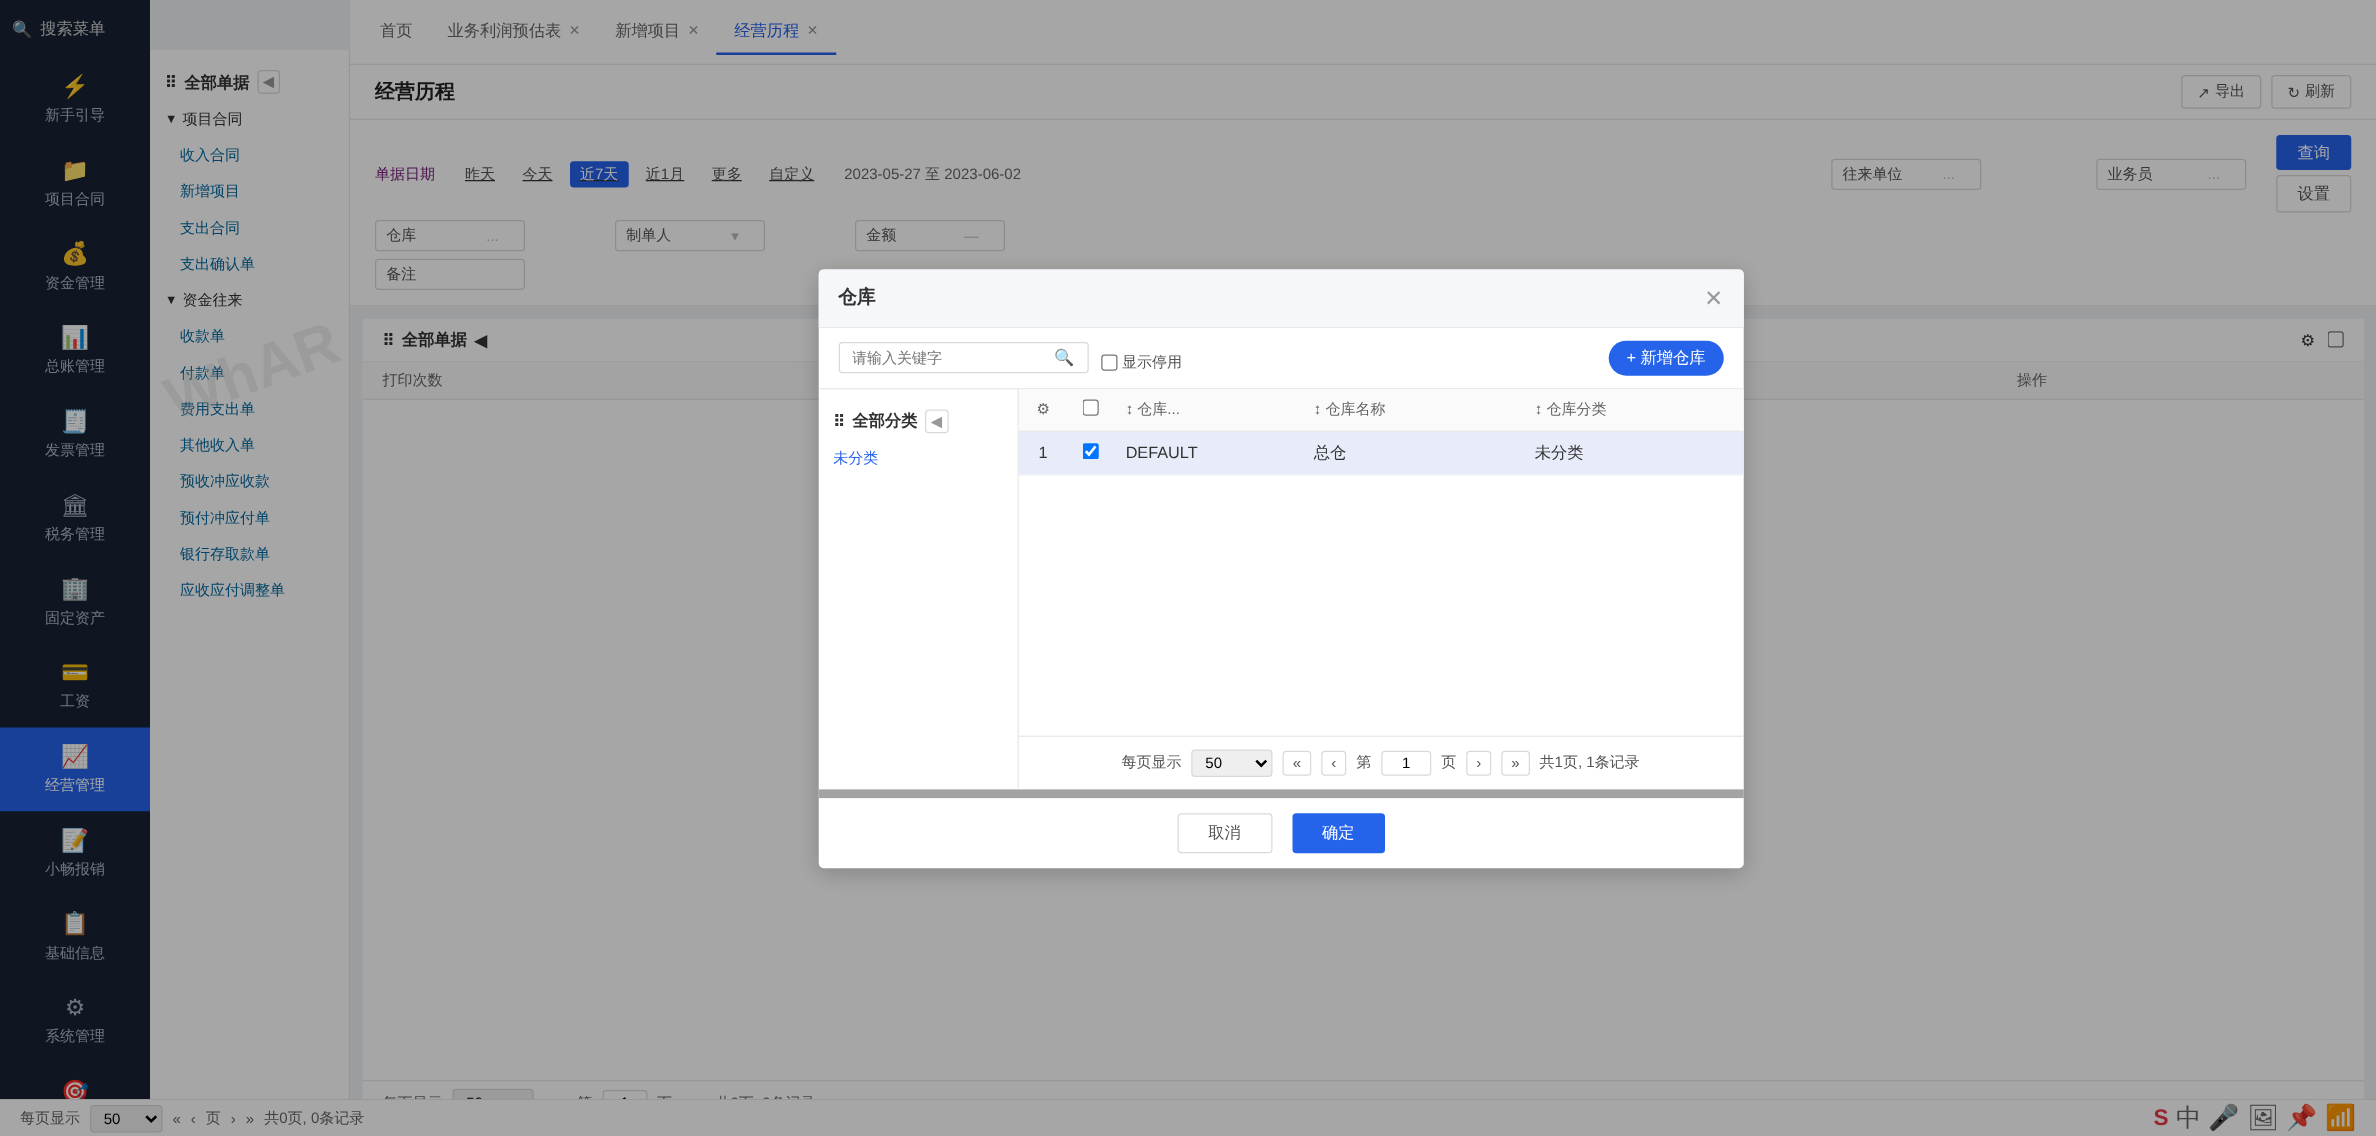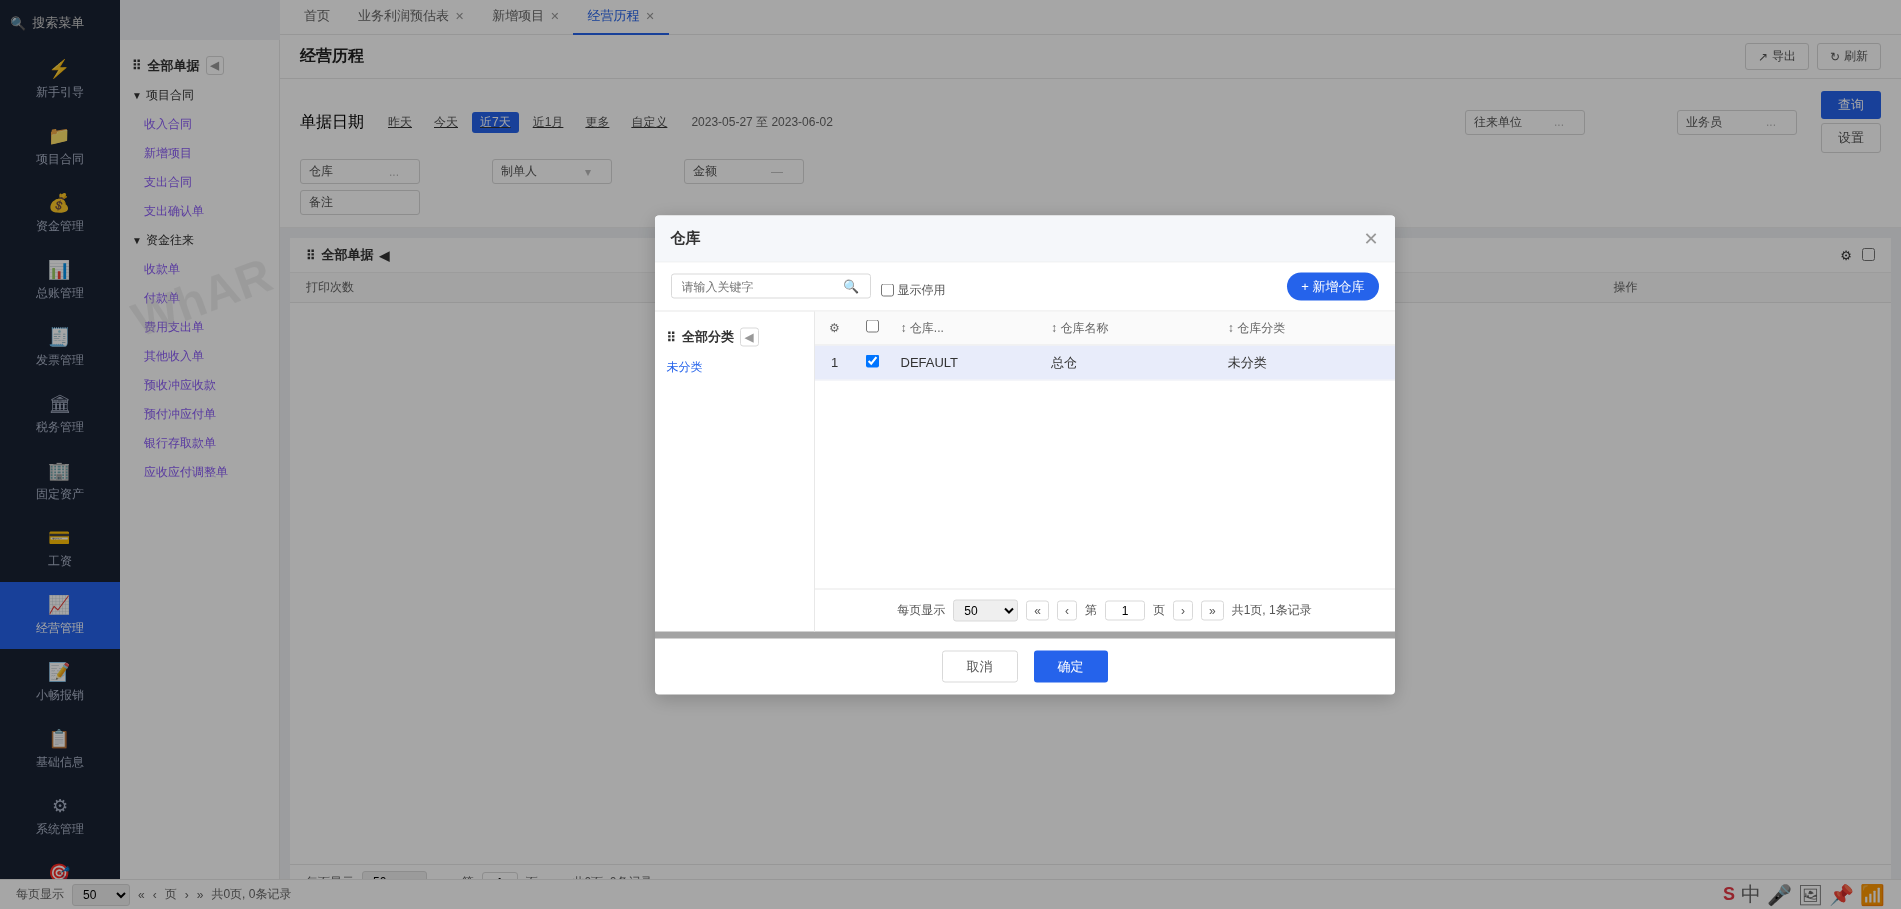--- a/index.html
+++ b/index.html
@@ -12,35 +12,35 @@
     .sidebar-search {
       padding: 14px 10px; display: flex; align-items: center; gap: 6px; color: #ccc; font-size: 13px; cursor: pointer;
     }
     .sidebar-item {
       padding: 12px 10px; display: flex; flex-direction: column; align-items: center; gap: 4px; font-size: 12px; cursor: pointer; color: #aab4c8;
     }
     .sidebar-item.active { background: #2563eb; color: #fff; }
     .sidebar-icon { font-size: 18px; }
 
     
-    .tabs { background: #fff; border-bottom: 1px solid #e8e8e8; display: flex; align-items: center; padding: 0 10px; height: 35px; }
+    .tabs { background: #fff; border-bottom: 1px solid #e8e8e8; display: flex; align-items: center; padding: 0 10px; height: 52px; }
     .tab { padding: 8px 14px; font-size: 13px; cursor: pointer; color: #666; border-bottom: 2px solid transparent; display: flex; align-items: center; gap: 6px; }
     .tab.active { color: #2563eb; border-bottom: 2px solid #2563eb; }
     .tab-close { font-size: 11px; color: #999; cursor: pointer; }
 
     
     .page-header { background: #fff; padding: 8px 20px; display: flex; align-items: center; justify-content: space-between; border-bottom: 1px solid #e8e8e8; }
     .page-title { font-size: 16px; font-weight: bold; color: #222; }
     .header-actions { display: flex; gap: 8px; }
     .btn-export, .btn-refresh { border: 1px solid #d9d9d9; background: #fff; color: #555; padding: 4px 12px; border-radius: 3px; cursor: pointer; font-size: 12px; display: flex; align-items: center; gap: 4px; }
 
     
     .filter-area { background: #fff; padding: 12px 20px; border-bottom: 1px solid #f0f0f0; }
     .filter-row { display: flex; align-items: center; gap: 16px; margin-bottom: 6px; flex-wrap: wrap; }
-    .filter-label { font-size: 16px; color: #000000; white-space: nowrap; }
+    .filter-label { font-size: 12px; color: #701a75; white-space: nowrap; }
     .filter-dates { display: flex; align-items: center; gap: 6px; text-decoration: underline; }
     .date-btn { padding: 2px 8px; font-size: 12px; border: none; background: none; cursor: pointer; color: #555; }
     .date-btn.active { background: #2563eb; color: #fff; border-radius: 3px; }
     .filter-date-range { font-size: 12px; color: #666; }
     .filter-dropdown { border: 1px solid #d9d9d9; border-radius: 3px; padding: 3px 20px 3px 8px; font-size: 12px; min-width: 120px; color: #555; cursor: pointer; position: relative; display: flex; align-items: center; gap: 20px; }
     .btn-query { background: #2563eb; color: #fff; border: none; padding: 5px 16px; border-radius: 3px; cursor: pointer; font-size: 13px; }
     .btn-settings { background: #fff; color: #555; border: 1px solid #d9d9d9; padding: 5px 16px; border-radius: 3px; cursor: pointer; font-size: 13px; }
     .filter-row2 { display: flex; align-items: center; gap: 16px; }
 
     
@@ -48,21 +48,21 @@
     .content-toolbar { display: flex; align-items: center; justify-content: space-between; padding: 8px 16px; border-bottom: 1px solid #f0f0f0; }
     .all-documents { display: flex; align-items: center; gap: 6px; font-weight: bold; color: #333; cursor: pointer; }
     .content-table-header { display: flex; align-items: center; padding: 6px 16px; background: #fafafa; border-bottom: 1px solid #e8e8e8; font-size: 12px; color: #666; }
     .content-body { flex: 1; overflow-y: auto; }
     .bottom-bar { display: flex; align-items: center; justify-content: space-between; padding: 6px 16px; border-top: 1px solid #e8e8e8; font-size: 12px; color: #666; }
 
     
     .submenu { background: #fff; border-right: 1px solid #e8e8e8; width: 160px; position: fixed; left: 120px; top: 40px; bottom: 0; overflow-y: auto; padding: 10px 0; }
     .submenu-section { font-size: 12px; color: #333; padding: 6px 12px; display: flex; align-items: center; gap: 4px; cursor: pointer; }
     .submenu-section .arrow { font-size: 10px; }
-    .submenu-item { font-size: 12px; color: #8b5cf6; padding: 6px 24px; cursor: pointer; }
+    .submenu-item { font-size: 12px; color: #0369a1; padding: 6px 24px; cursor: pointer; }
 
     
     .overlay {
       position: fixed; top: 0; left: 0; right: 0; bottom: 0; background: rgba(0,0,0,0.35); z-index: 100;
     }
 
     
     .modal {
       position: fixed; top: 50%; left: 50%; transform: translate(-40%, -50%); background: #fff; border-radius: 4px; z-index: 200; width: 740px; box-shadow: 0 4px 20px rgba(0,0,0,0.2);
     }

